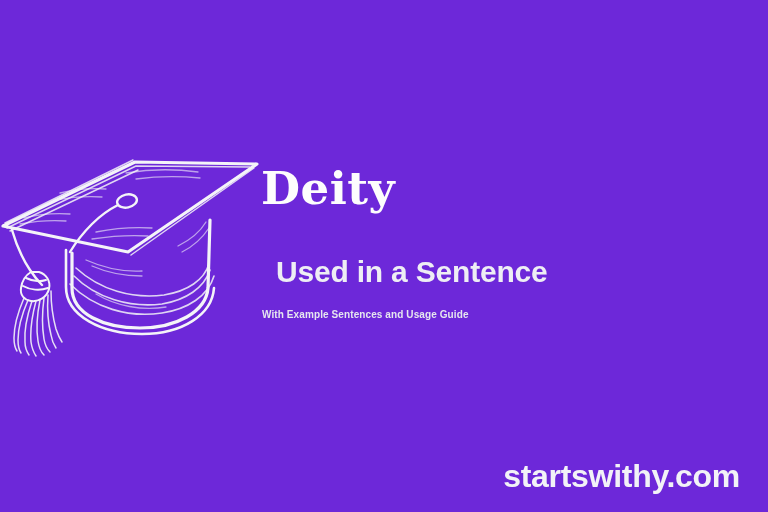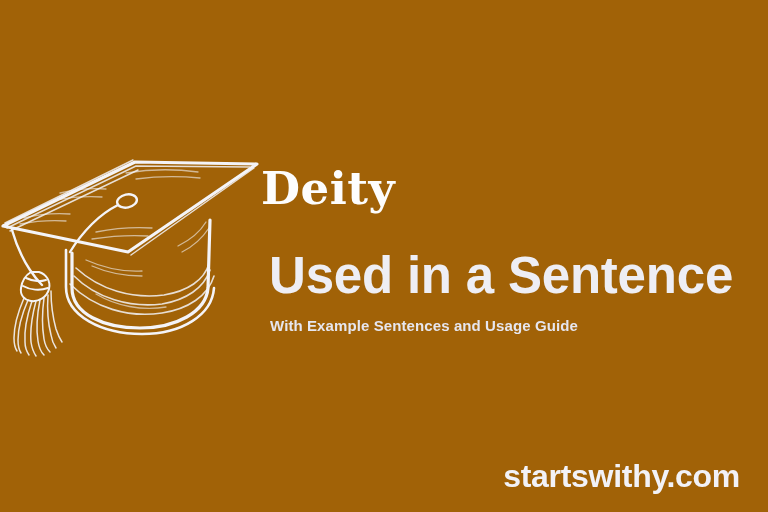--- a/index.html
+++ b/index.html
@@ -5,21 +5,21 @@
 <style>
   html, body {
     margin: 0;
     padding: 0;
     background: #3a3a56;
   }
   #canvas {
     position: relative;
     width: 768px;
     height: 512px;
-    background: #a16207;
+    background: #6d28d9;
     overflow: hidden;
     font-family: "Liberation Sans", sans-serif;
     -webkit-font-smoothing: antialiased;
   }
 
   
   #cap-illustration {
     position: absolute;
     left: 0px;
     top: 148px;
@@ -49,40 +49,40 @@
     letter-spacing: 0.5px;
     color: #fdfdfd;
     margin: 0;
     padding: 0;
     white-space: nowrap;
   }
 
   #main-heading {
     font-family: "Liberation Sans", sans-serif;
     font-weight: 700;
-    font-size: 51px;
+    font-size: 30px;
     line-height: 1;
     letter-spacing: -0.2px;
     color: #eeeef4;
-    margin: 8px;
+    margin: 15px;
     padding: 0;
     position: absolute;
     top: 76px;
     left: 0;
     white-space: nowrap;
   }
 
   #subtitle {
     font-family: "Liberation Sans", sans-serif;
     font-weight: 600;
-    font-size: 15px;
+    font-size: 10px;
     line-height: 1;
     letter-spacing: 0.1px;
     color: #e6e6ef;
-    margin: 8px;
+    margin: 0;
     padding: 0;
     position: absolute;
     top: 144px;
     left: 1px;
     white-space: nowrap;
   }
 
   
   #brand {
     position: absolute;

